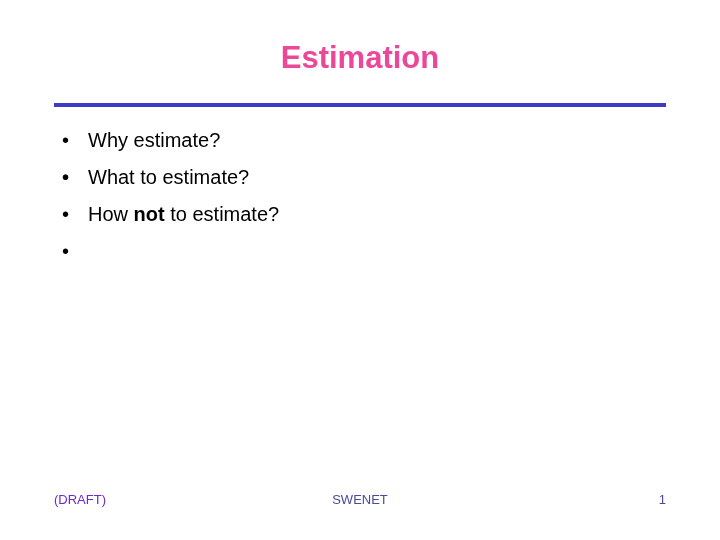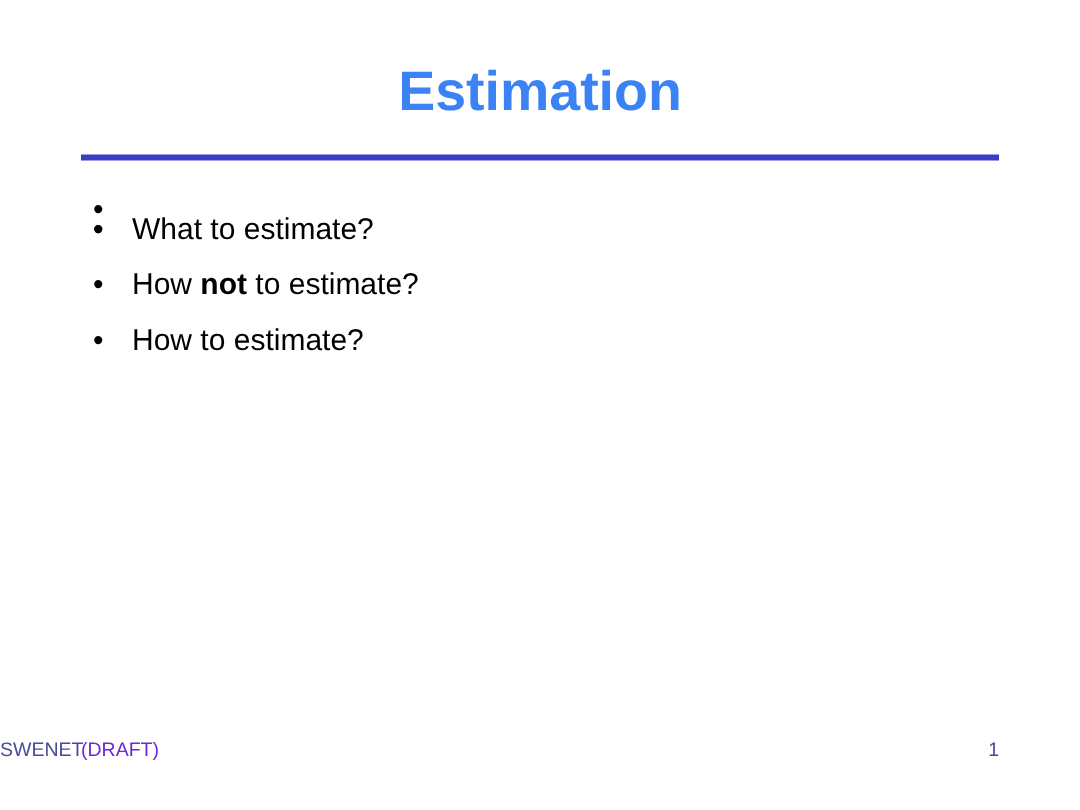--- a/index.html
+++ b/index.html
@@ -19,23 +19,23 @@
     height: 540px;
     background: #ffffff;
     box-sizing: border-box;
   }
   .slide-title {
     position: absolute;
     left: 54px;
     top: 40px;
     width: 612px;
     text-align: center;
-    font-size: 37px;
+    font-size: 31px;
     font-weight: bold;
-    color: #3b82f6;
+    color: #ec4899;
     letter-spacing: 0px;
   }
   .title-rule {
     position: absolute;
     left: 54px;
     top: 103px;
     width: 612px;
     height: 4px;
     background: #3b3bc4;
   }
@@ -79,21 +79,21 @@
     left: 54px;
     top: 0;
     font-size: 13px;
     color: #6d28d9;
   }
   .footer-center {
     position: absolute;
     left: 0;
     top: 0;
     width: 720px;
-    text-align: left;
+    text-align: center;
     font-size: 13px;
     color: #4a4a9c;
   }
   .footer-right {
     position: absolute;
     right: 54px;
     top: 0;
     font-size: 13px;
     color: #4a4a9c;
     text-align: right;
@@ -105,39 +105,39 @@
 <div class="slide">
 
   <div class="slide-title">Estimation</div>
 
   <div class="title-rule"></div>
 
   <ul class="bullet-list">
 
     <li class="bullet-item">
       <span class="dot">•</span>
+      <span>Why estimate?</span>
     </li>
 
     <li class="bullet-item">
       <span class="dot">•</span>
     </li>
 
     <li class="bullet-item">
       <span class="dot">•</span>
       <span>What to estimate?</span>
     </li>
 
     <li class="bullet-item">
       <span class="dot">•</span>
       <span>How </span><b>not</b><span> to estimate?</span>
     </li>
 
     <li class="bullet-item">
       <span class="dot">•</span>
-      <span>How to estimate?</span>
     </li>
 
   </ul>
 
   <div class="footer">
     <div class="footer-left">(DRAFT)</div>
     <div class="footer-center">SWENET</div>
     <div class="footer-right">1</div>
   </div>
 

